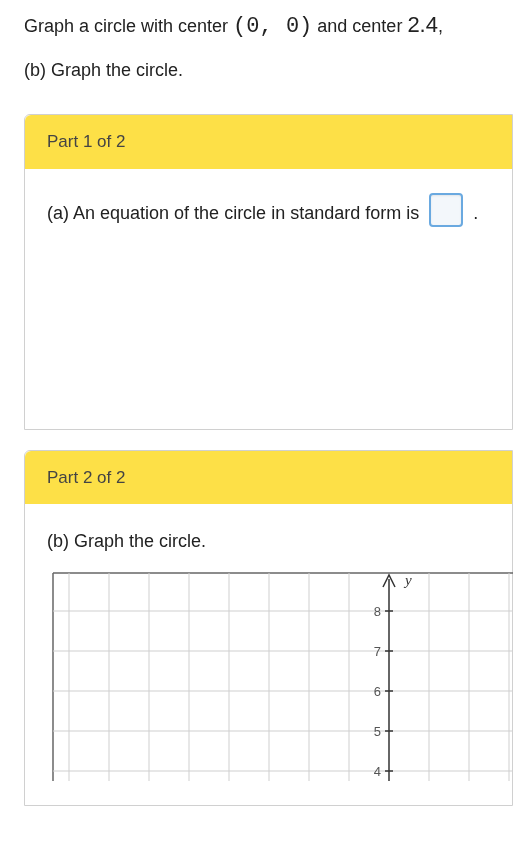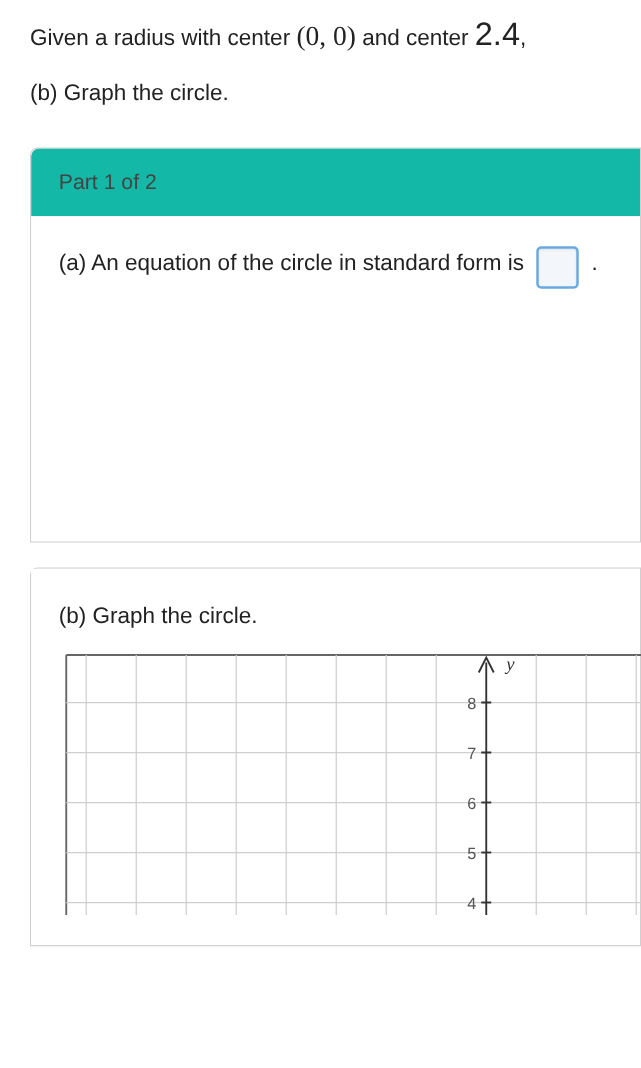--- a/index.html
+++ b/index.html
@@ -15,46 +15,46 @@
       width: 513px;
       line-height: 1.5;
     }
     .intro {
       padding: 8px 24px 16px 24px;
     }
     .intro p {
       margin-bottom: 14px;
     }
     .paren {
-      font-family: Liberation Serif, serif;
+      font-family: Liberation Mono, monospace;
       font-size: 22px;
     }
     .num-large {
-      font-size: 26px;
+      font-size: 22px;
     }
     .part-card {
       border: 1px solid #d0d0d0;
       margin-left: 24px;
       margin-bottom: 20px;
       border-top-left-radius: 6px;
     }
     .part-header {
-      background: #14b8a6;
+      background: #fde047;
       padding: 14px 22px;
       font-size: 17px;
       color: #444;
       border-top-left-radius: 6px;
     }
     .part-body {
       padding: 24px 22px;
       background: #fff;
     }
     .answer-line {
       display: flex;
-      align-items: flex-start;
+      align-items: flex-end;
       gap: 10px;
       flex-wrap: nowrap;
     }
     .answer-input {
       width: 34px;
       height: 34px;
       border: 2px solid #6aa9e0;
       border-radius: 4px;
       background: #f3f7fb;
       font-size: 16px;
@@ -81,37 +81,38 @@
       font-style: italic;
       font-size: 15px;
       fill: #333;
     }
   </style>
 </head>
 <body>
 
 <div class="intro">
   <p>
-    <span>Given a radius with center </span><span class="paren">(0, 0)</span><span> and center </span><span class="num-large">2.4</span><span>,</span>
+    <span>Graph a circle with center </span><span class="paren">(0, 0)</span><span> and center </span><span class="num-large">2.4</span><span>,</span>
   </p>
   <p>(b) Graph the circle.</p>
 </div>
 
 <div class="part-card">
   <div class="part-header">Part 1 of 2</div>
   <div class="part-body part1-body">
     <div class="answer-line">
       <span>(a) An equation of the circle in standard form is</span>
       <input type="text" class="answer-input" value="" style="">
       <span>.</span>
     </div>
   </div>
 </div>
 
 <div class="part-card">
+  <div class="part-header">Part 2 of 2</div>
   <div class="part-body">
     <p>(b) Graph the circle.</p>
     <div class="graph-wrap">
       <svg class="graph" width="470" height="210" viewBox="0 0 470 210">
 
         <line x1="2" y1="2" x2="470" y2="2" stroke="#666" stroke-width="1.5"></line>
         <line x1="2" y1="2" x2="2" y2="210" stroke="#666" stroke-width="1.5"></line>
 
         <g stroke="#cfcfcf" stroke-width="1">
           <line x1="18" y1="2" x2="18" y2="210"></line>

